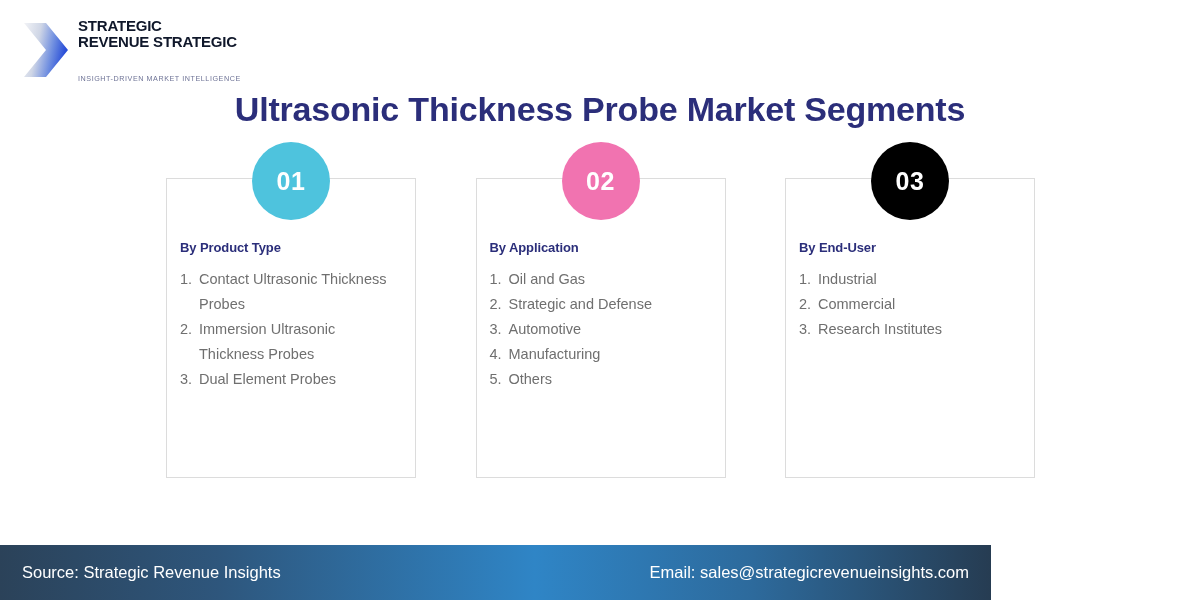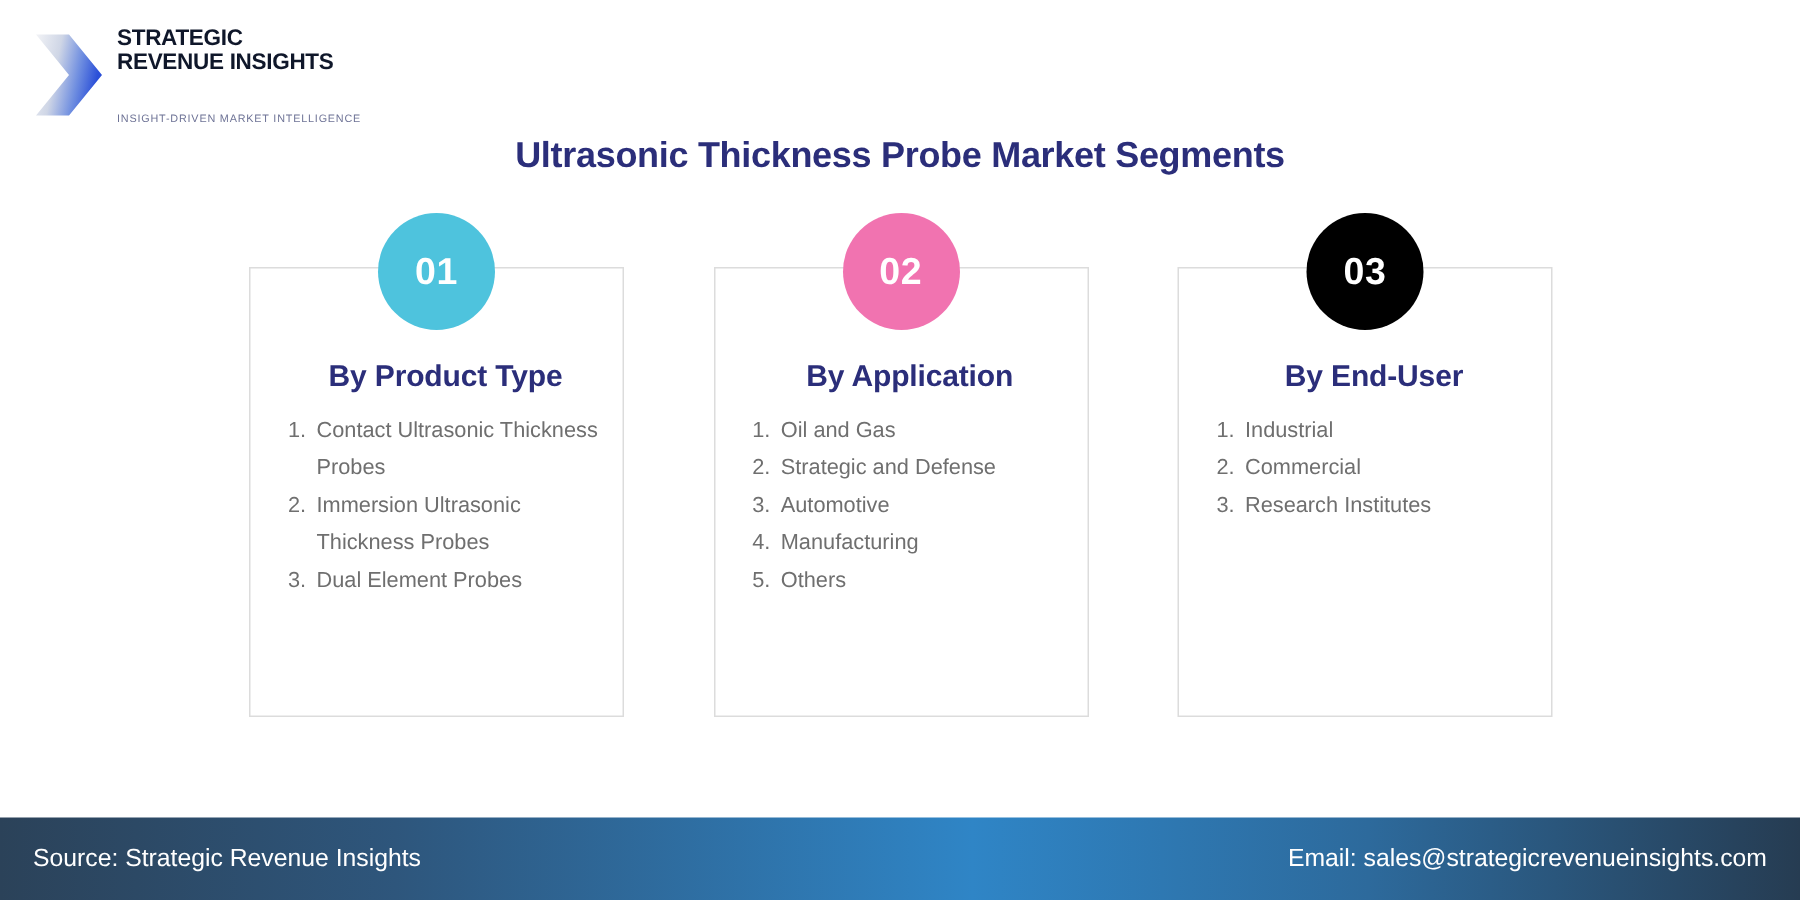--- a/index.html
+++ b/index.html
@@ -50,42 +50,41 @@
     white-space: nowrap;
   }
 
   
   .page-title {
     position: absolute;
     top: 90px;
     left: 0;
     width: 1200px;
     text-align: center;
-    font-size: 24px;
+    font-size: 34px;
     font-weight: 700;
     color: #2b2e7a;
     letter-spacing: -0.2px;
   }
 
   
   .cards {
     position: absolute;
     top: 142px;
     left: 166px;
     width: 869px;
     height: 340px;
     display: flex;
     justify-content: space-between;
   }
   .card {
     position: relative;
     width: 250px;
     height: 340px;
     padding-top: 36px;
-    padding-left: 12px;
   }
   .card-box {
     position: absolute;
     left: 0;
     top: 36px;
     width: 250px;
     height: 300px;
     border: 1px solid #dcdcdc;
     background: #ffffff;
   }
@@ -105,22 +104,22 @@
     font-weight: 700;
     letter-spacing: 0.5px;
     z-index: 3;
   }
   .card-inner {
     position: relative;
     z-index: 2;
     padding: 62px 14px 0 14px;
   }
   .card-heading {
-    text-align: center;
-    font-size: 20px;
+    text-align: left;
+    font-size: 13px;
     font-weight: 700;
     color: #2b2e7a;
     margin-bottom: 12px;
     letter-spacing: -0.1px;
   }
   .card-list { list-style: none; }
   .card-list li {
     display: flex;
     align-items: flex-start;
     font-size: 14.5px;
@@ -132,21 +131,21 @@
     width: 19px;
     color: #6f6f6f;
   }
   .li-text { flex: 1 1 auto; }
 
   
   .footer {
     position: absolute;
     left: 0;
     bottom: 0;
-    width: 1200px;
+    width: 991px;
     height: 55px;
     background: linear-gradient(90deg,
         #2b4259 0%,
         #2e567c 22%,
         #2f85c6 54%,
         #2d6a9c 76%,
         #263c52 100%);
     display: flex;
     align-items: center;
     justify-content: space-between;
@@ -167,21 +166,21 @@
         <stop offset="38%" stop-color="#cfd6e6"></stop>
         <stop offset="72%" stop-color="#6f8ee0"></stop>
         <stop offset="100%" stop-color="#2a4fd8"></stop>
       </linearGradient>
     </defs>
     <path d="M2 2 L24 2 L46 29 L24 56 L2 56 L24 29 Z" fill="url(#chevGrad)"></path>
   </svg>
   <div class="logo-text">
     <div class="logo-name">
       <span>STRATEGIC</span>
-      <span class="line2">REVENUE INSIGHTS</span>
+      <span class="line2">REVENUE STRATEGIC</span>
     </div>
     <div class="logo-tagline">INSIGHT-DRIVEN MARKET INTELLIGENCE</div>
   </div>
 </div>
 
 <h1 class="page-title" style="color: rgb(43, 46, 122);">Ultrasonic Thickness Probe Market Segments</h1>
 
 <div class="cards">
 
   <div class="card">

